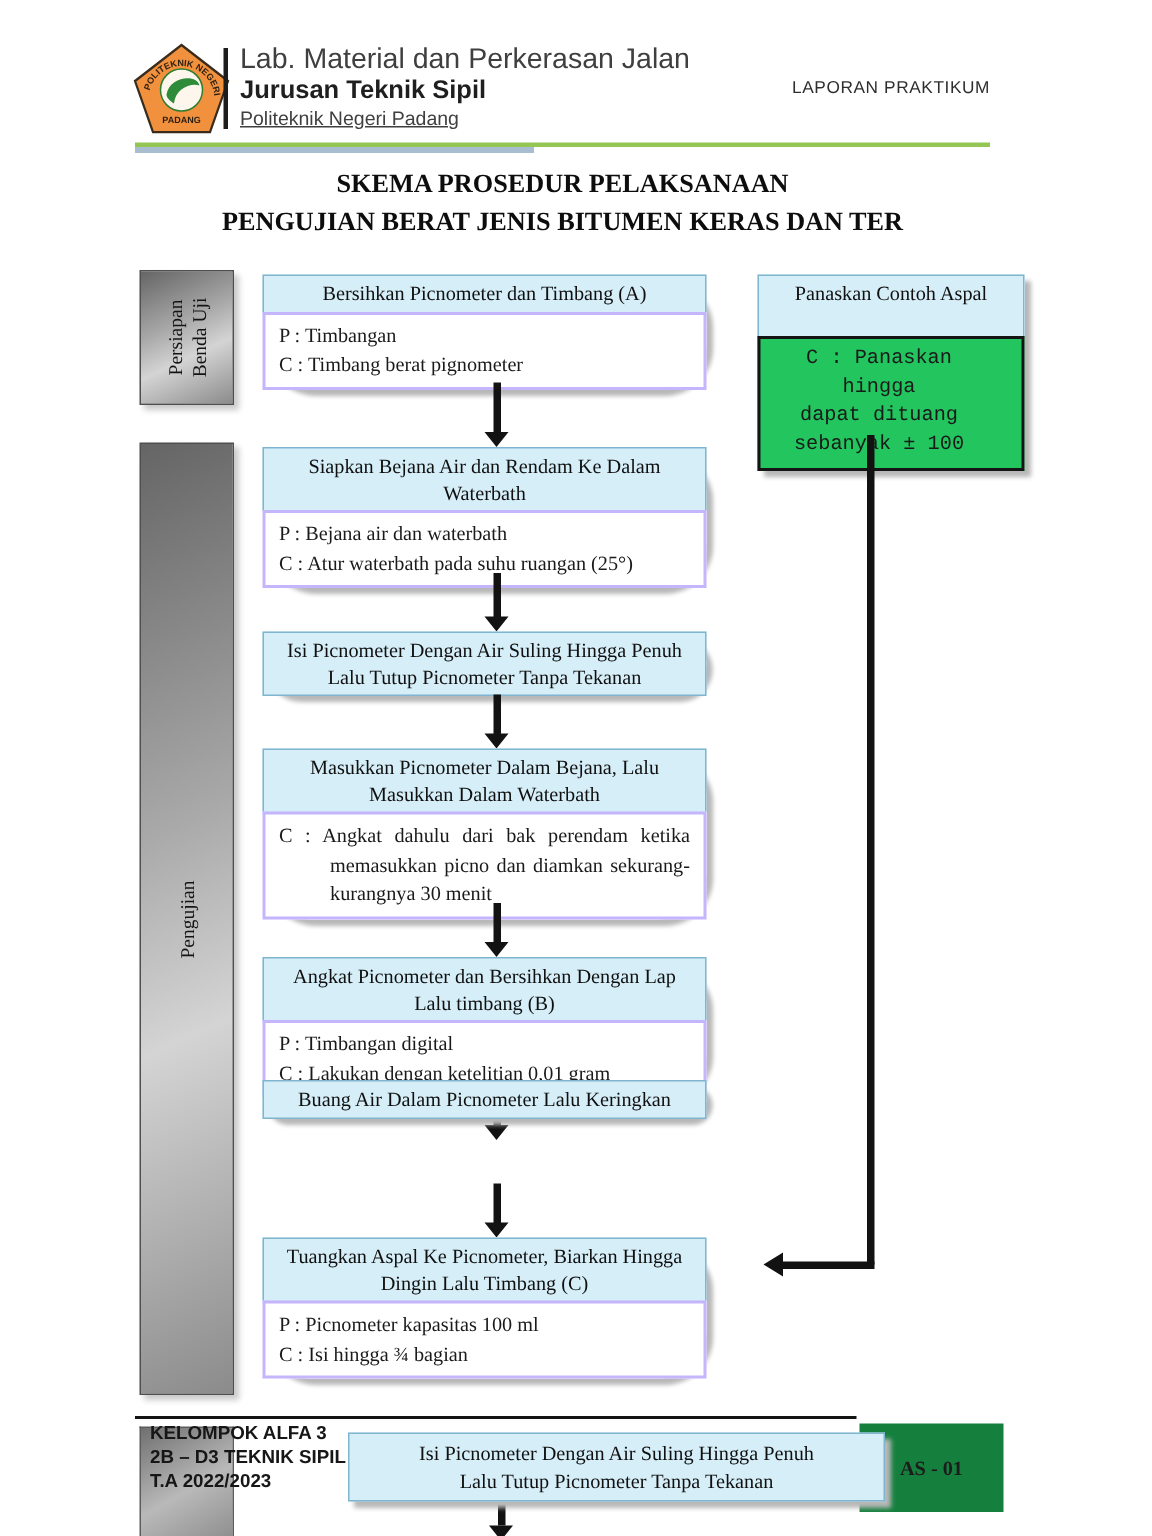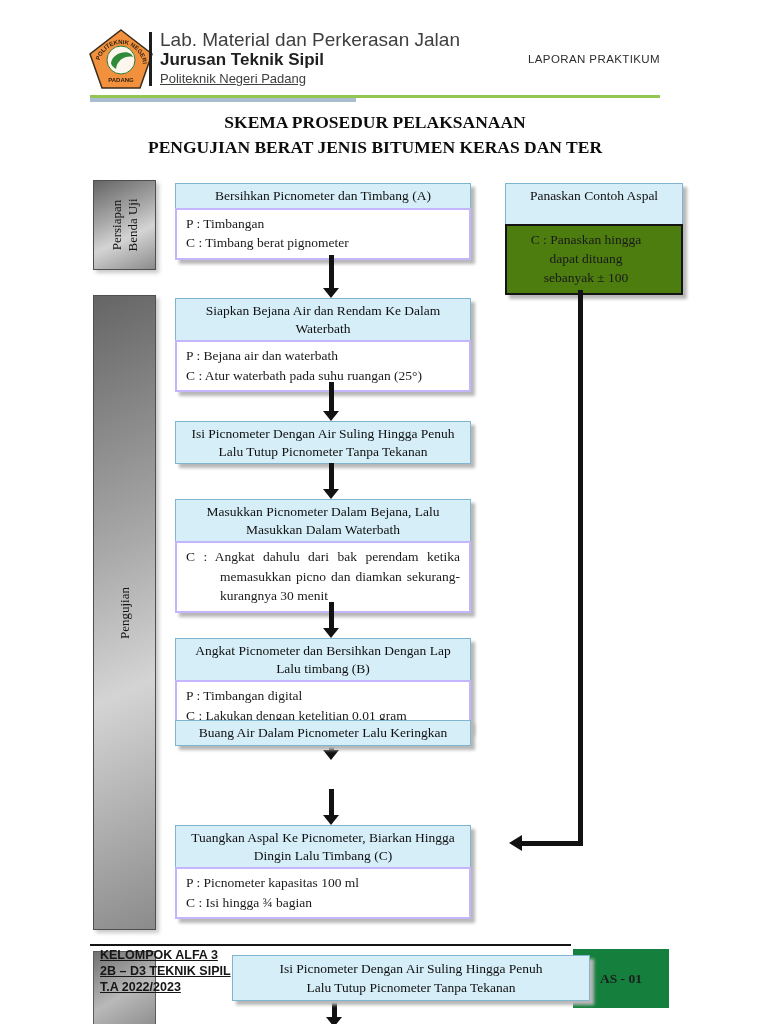--- a/index.html
+++ b/index.html
@@ -23,46 +23,46 @@
          font-size:17.5px;line-height:25px;color:#0d0d0d;}
 
   
   .stage{left:93px;width:61px;border:1px solid #4f4f4f;
          background:linear-gradient(155deg,#656565 0%,#a9a9a9 40%,#d4d4d4 62%,#8b8b8b 100%);
          box-shadow:3px 3px 4px #c9c9c9;}
   .stage-inner{position:absolute;left:50%;top:50%;transform:translate(-50%,-50%) rotate(-90deg);
                text-align:center;font-size:13px;line-height:16px;white-space:nowrap;color:#141414;}
 
   
-  .fbox{left:175px;width:296px;box-shadow:4px 4px 3px #b8b8b8;}
+  .fbox{left:175px;width:296px;box-shadow:4px 4px 3px #b8b8b8;border-radius:32px;}
   .fbox-header{background:#d6eef8;border:1.5px solid #7fb5cf;text-align:center;
                font-size:13.5px;line-height:17.5px;padding:3px 6px;color:#101010;}
   .fbox-body{background:#ffffff;border:2px solid #c4b5fd;margin-top:-1px;
              padding:4px 9px 5px 9px;font-size:13.5px;line-height:19.5px;text-align:left;}
   .hang{padding-left:34px;text-indent:-34px;text-align:justify;}
 
   .sidebox{left:505px;width:178px;box-shadow:4px 4px 3px #b8b8b8;}
   .sidebox .fbox-header{min-height:34px;}
-  .sidebox-body{background:#4d7c0f;border:2px solid #141414;margin-top:-1px;
-                padding:4px 20px 6px 4px;font-size:13.5px;line-height:19px;text-align:center;}
+  .sidebox-body{background:#22c55e;border:2px solid #141414;margin-top:-1px;
+                padding:4px 20px 6px 4px;font-size:13.5px;line-height:19px;text-align:center;font-family:Liberation Mono, monospace;}
 
   
   .aline-v{width:5px;background:#121212;}
   .aline-h{height:5px;background:#121212;}
   .ah-down{width:0;height:0;border-left:8px solid transparent;border-right:8px solid transparent;
            border-top:10px solid #121212;}
   .ah-left{width:0;height:0;border-top:8px solid transparent;border-bottom:8px solid transparent;
            border-right:13px solid #121212;}
 
   
   .ftr-rule{left:90px;top:944px;width:481px;height:2px;background:#141414;}
   .ftr-gray{left:93px;top:951px;width:61px;height:73px;border:1px solid #5c5c5c;border-bottom:none;
             background:linear-gradient(150deg,#707070 0%,#b9b9b9 55%,#8f8f8f 100%);z-index:1;}
   .ftr-text{left:100px;top:947px;z-index:6;font-family:"Liberation Sans",sans-serif;
-            font-weight:bold;font-size:12.5px;line-height:16px;color:#161616;text-decoration:underline;}
+            font-weight:bold;font-size:12.5px;line-height:16px;color:#161616;}
   .overlay-box{left:232px;top:955px;width:312px;z-index:4;background:#d6eef8;
                border:1.5px solid #7fb5cf;box-shadow:4px 4px 3px #b8b8b8;text-align:center;
                font-size:13.5px;line-height:19px;padding:3px 22px;color:#101010;}
   .code-box{left:573px;top:949px;width:96px;height:59px;background:#15803d;z-index:2;
             display:flex;align-items:center;justify-content:center;
             font-weight:bold;font-size:13.5px;color:#1c1c1c;}
 </style>
 </head>
 <body>
 

